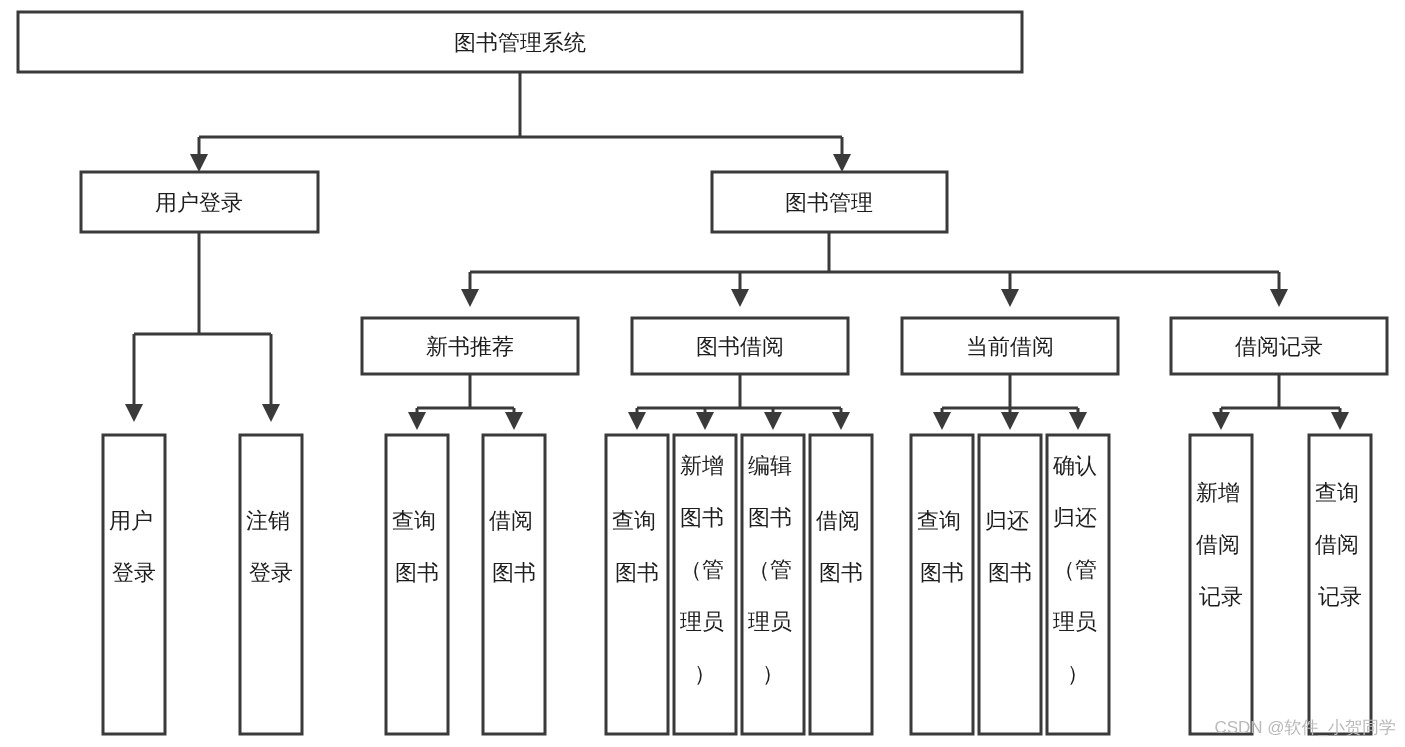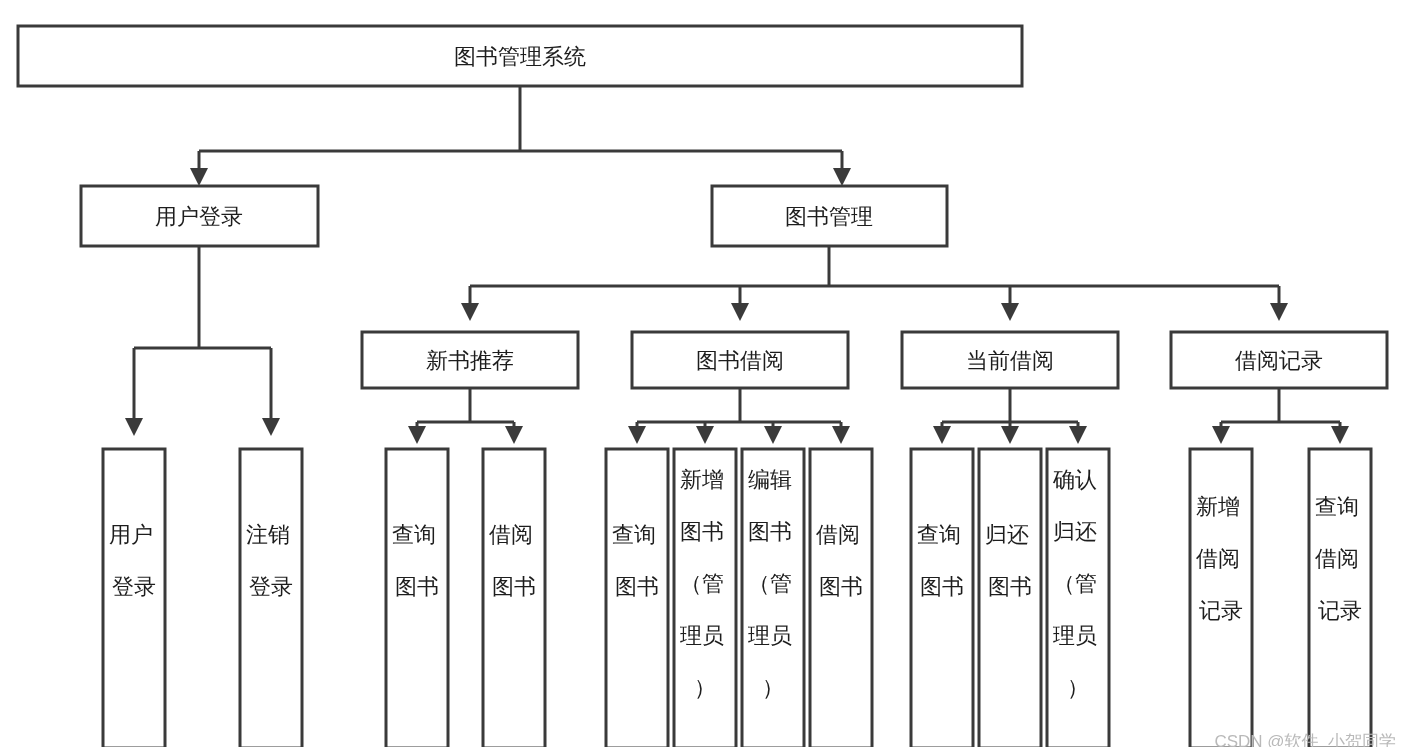--- a/index.html
+++ b/index.html
@@ -10,21 +10,21 @@
   body {
     width: 1405px;
     height: 747px;
     font-family: "Liberation Sans", "DejaVu Sans", sans-serif;
     overflow: hidden;
     position: relative;
   }
   #diagram-root {
     position: absolute;
     left: 0;
-    top: 14px;
+    top: 0;
     width: 1405px;
     height: 611px;
   }
   svg.flowchart {
     display: block;
     width: 1405px;
     height: 747px;
   }
   .node-box {
     fill: #ffffff;

